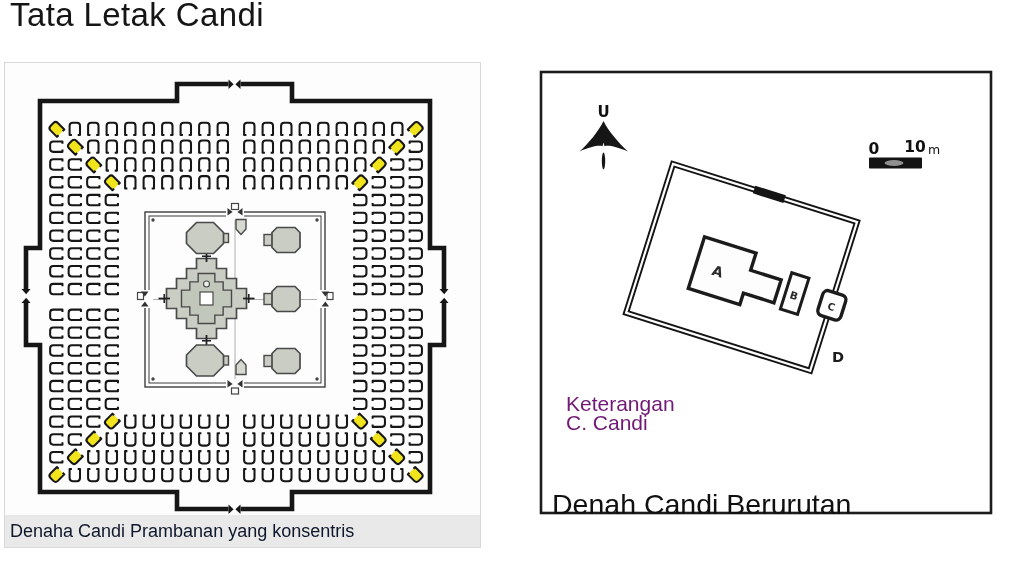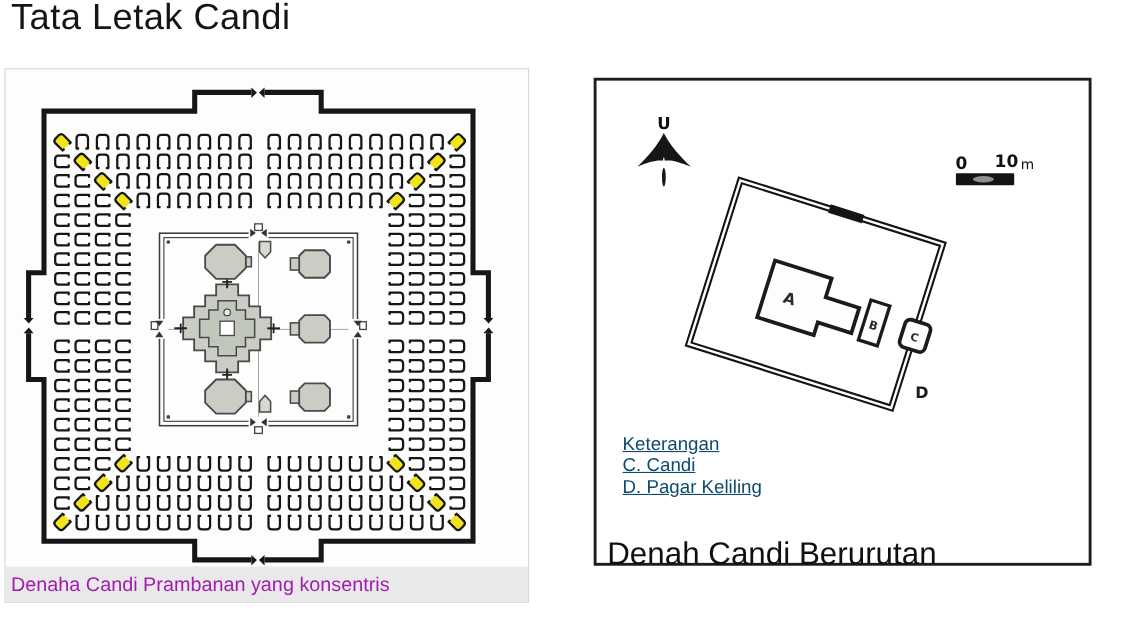--- a/index.html
+++ b/index.html
@@ -4,24 +4,24 @@
 <style>
   html,body{margin:0;padding:0;background:#ffffff;}
   .stage{position:relative;width:1024px;height:565px;background:#ffffff;overflow:hidden;
          font-family:"Liberation Sans",sans-serif;padding-left:20px;}
   .title{position:absolute;left:10px;top:-4px;font-size:33px;letter-spacing:.4px;
          color:#151515;font-weight:400;}
   .left-panel{position:absolute;left:4px;top:62px;width:475px;height:484px;
               background:#fdfdfd;border:1px solid #d8d8d8;}
   .left-panel svg{position:absolute;left:0;top:0;}
   .left-caption{position:absolute;left:0;top:452px;width:100%;height:32px;
-                background:#e9e9e9;color:#a21caf;font-size:18px;line-height:32px;
+                background:#e9e9e9;color:#0f172a;font-size:18px;line-height:32px;
                 padding-left:5px;box-sizing:border-box;white-space:nowrap;}
   .right-svg{position:absolute;left:530px;top:66px;}
-  .legend{position:absolute;left:566px;top:394px;color:#0c4a6e;font-size:17px;line-height:19.4px;text-decoration:underline;}
+  .legend{position:absolute;left:566px;top:394px;color:#701a75;font-size:21px;line-height:19.4px;}
   .right-caption{position:absolute;left:552px;top:488px;font-size:28.5px;color:#101010;}
   svg text{font-family:"DejaVu Sans",sans-serif;}
 </style>
 </head>
 <body>
 
 <div class="stage">
 
   <div class="title">Tata Letak Candi</div>
 
@@ -896,17 +896,16 @@
         <text x="828" y="257" font-size="10.5" text-anchor="middle" fill="#2a2a2a" font-weight="bold">B</text>
         <rect x="855" y="238" width="24" height="26" rx="5" fill="#fdfdfd" stroke="#1b1b1b" stroke-width="3.4"></rect>
         <text x="867" y="256" font-size="10" text-anchor="middle" fill="#2a2a2a" font-weight="bold">C</text>
       </g>
       <text x="838" y="362" font-size="14.5" text-anchor="middle" fill="#1b1b1b" font-weight="bold">D</text>
     </svg>
 
   <div class="legend">
     <div>Keterangan</div>
     <div>C. Candi</div>
-    <div>D. Pagar Keliling</div>
   </div>
 
   <div class="right-caption">Denah Candi Berurutan</div>
 </div>
 
 </body></html>

